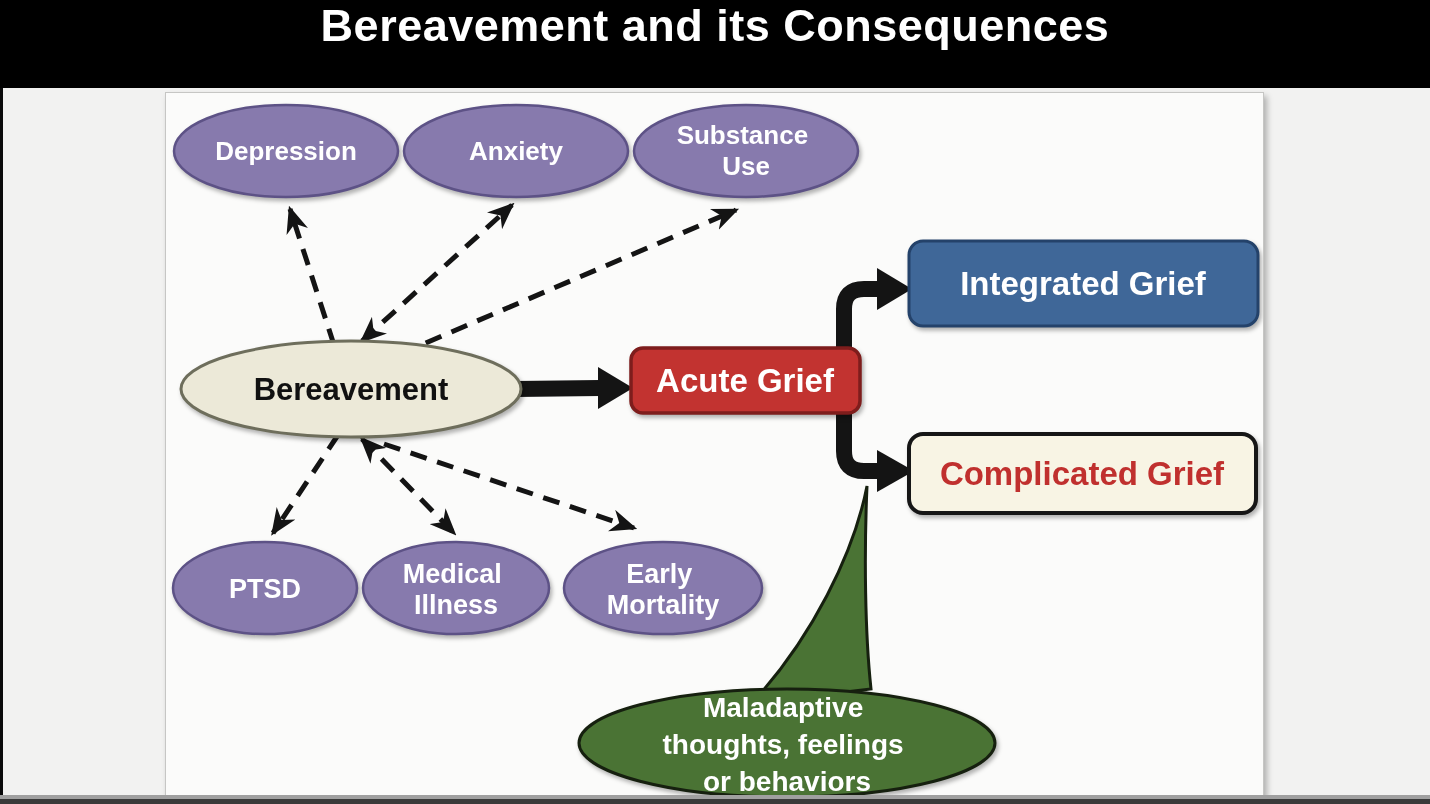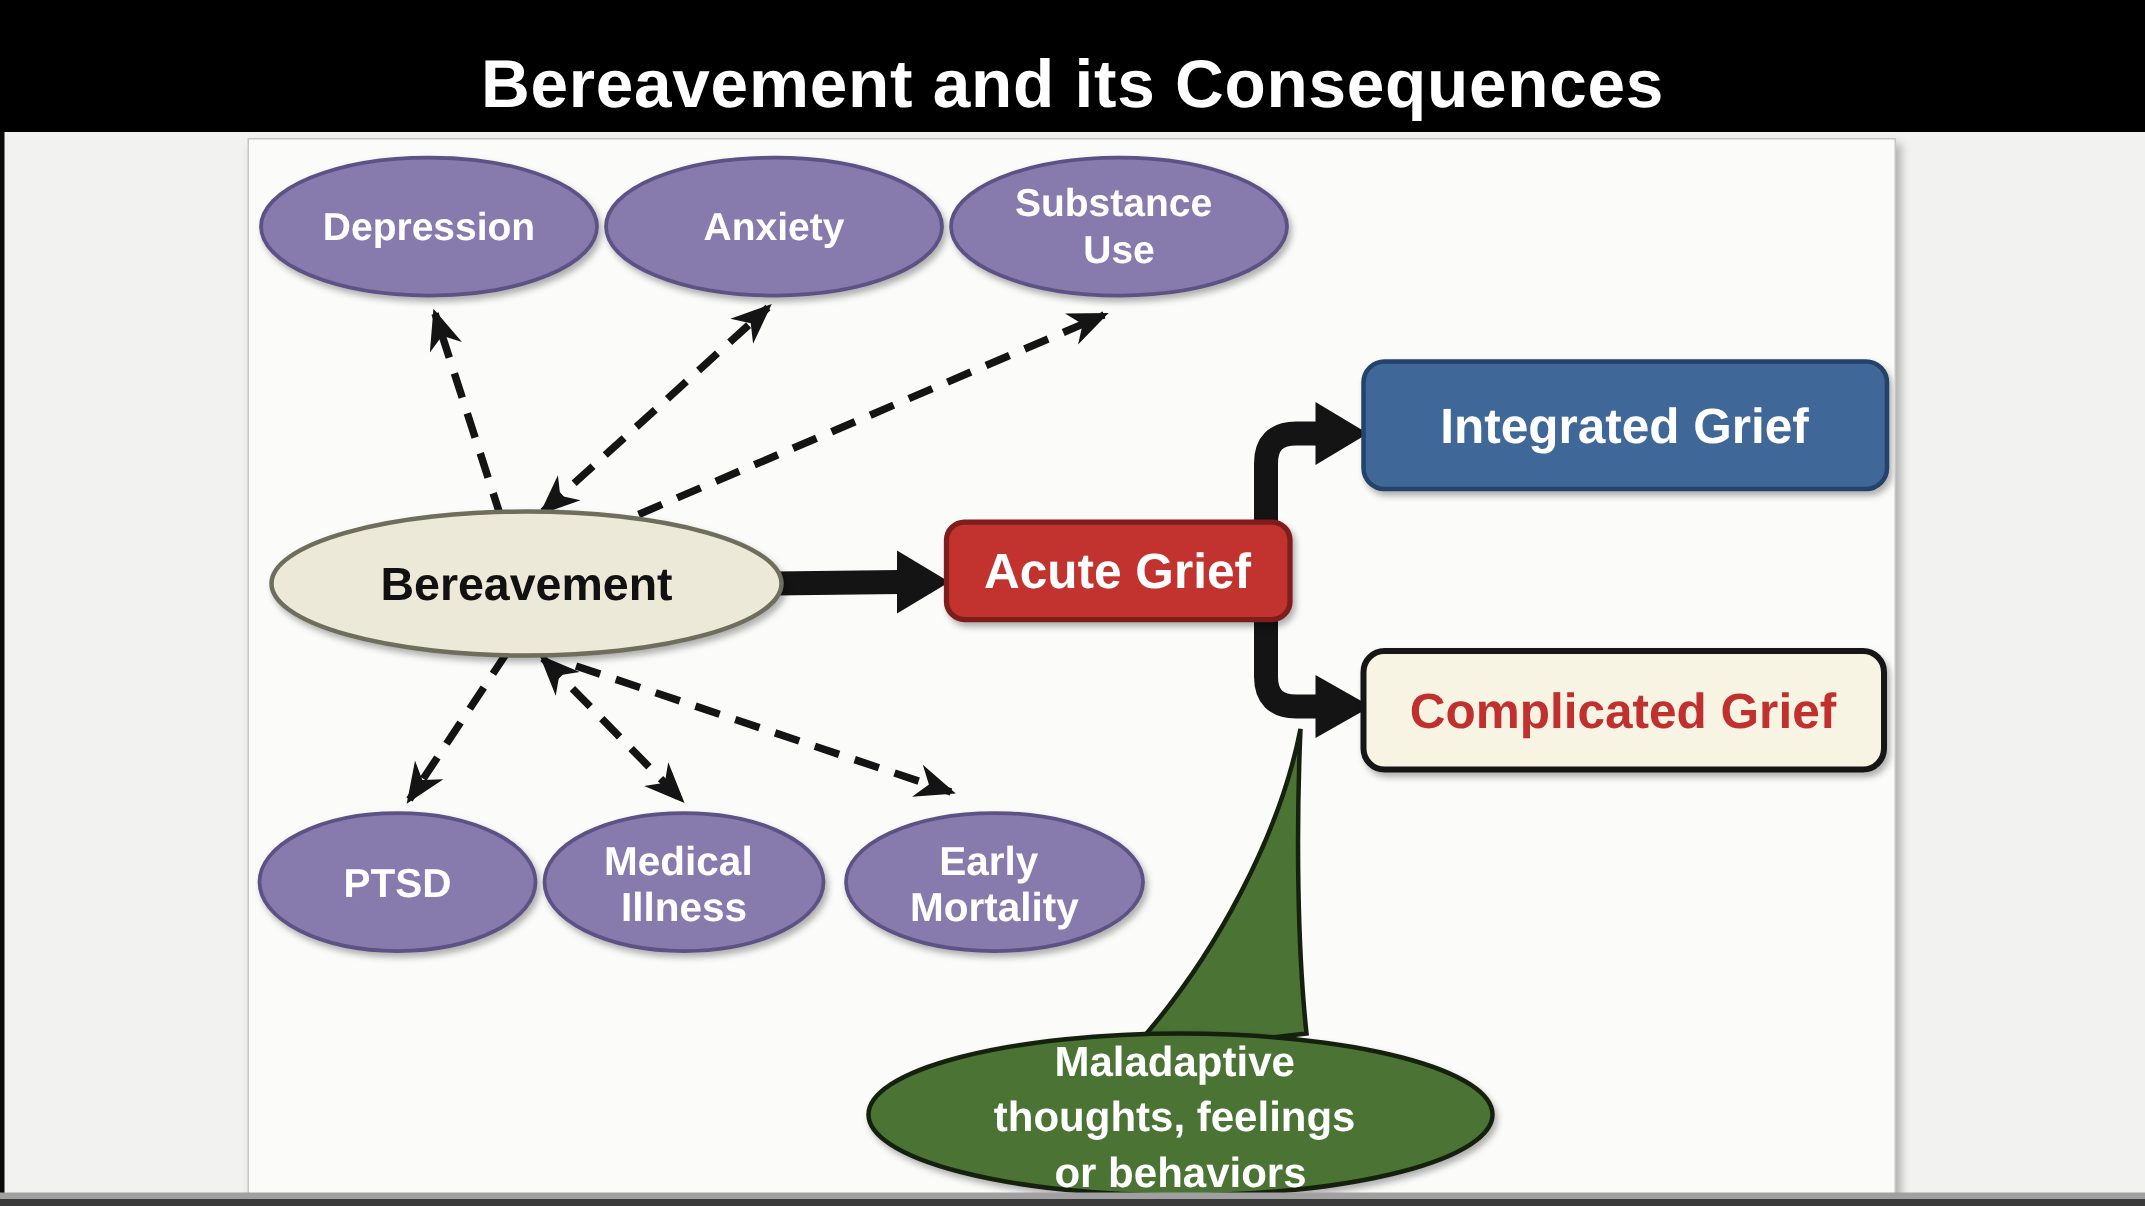--- a/index.html
+++ b/index.html
@@ -7,21 +7,21 @@
     width: 1430px; height: 804px;
     background: #000;
     overflow: hidden;
     position: relative;
     font-family: "Liberation Sans", sans-serif;
   }
   .title-bar {
     position: absolute; left: 0; top: 0;
     width: 1430px; height: 112px;
     background: #000;
-    display: flex; align-items: center; justify-content: center;
+    display: flex; align-items: flex-start; justify-content: center;
   }
   .title-bar h1 {
     margin: 0;
     color: #fff;
     font-size: 45px;
     font-weight: 700;
     letter-spacing: 0.5px;
   }
   .canvas-area {
     position: absolute; left: 0; top: 88px;

